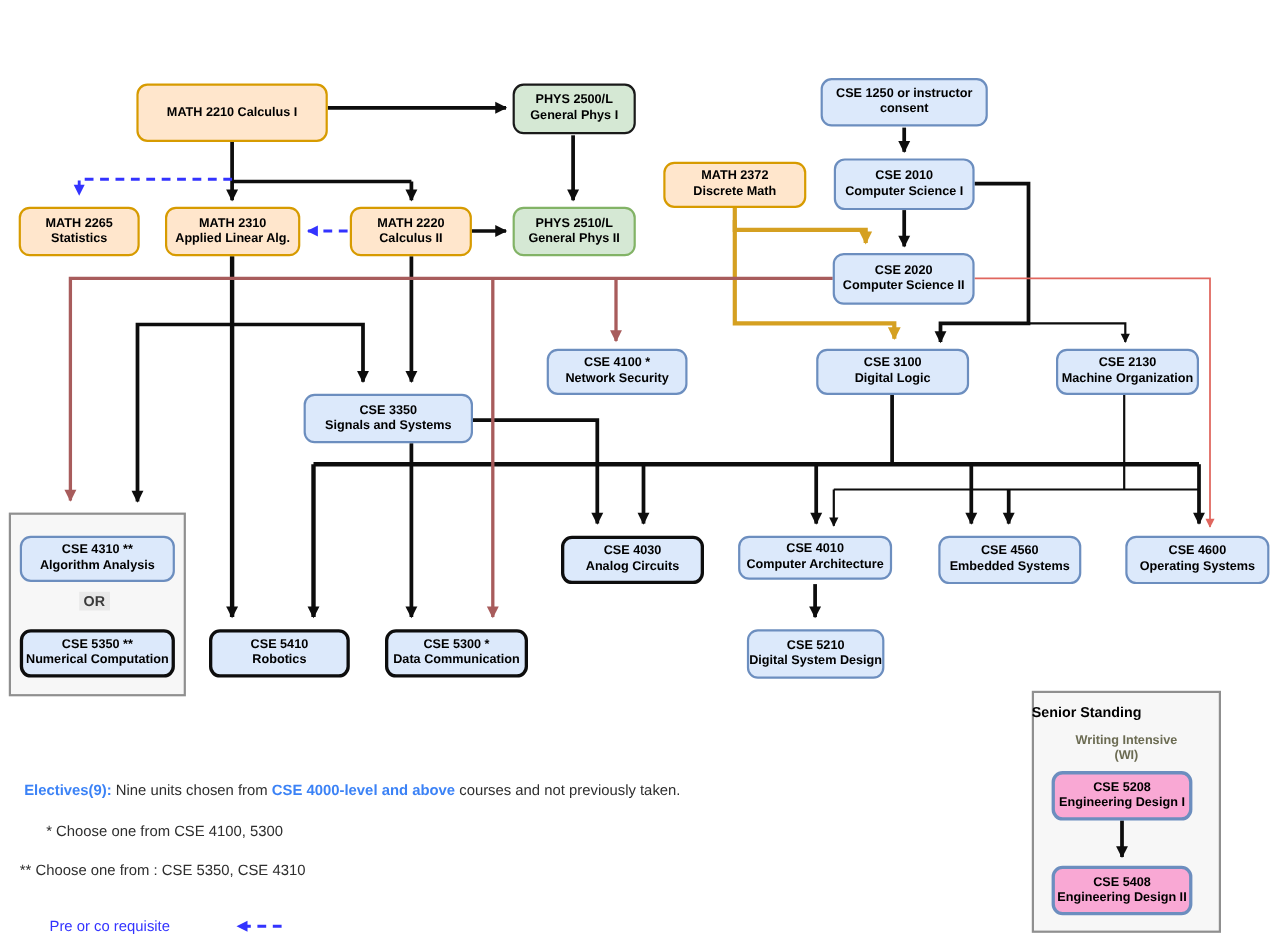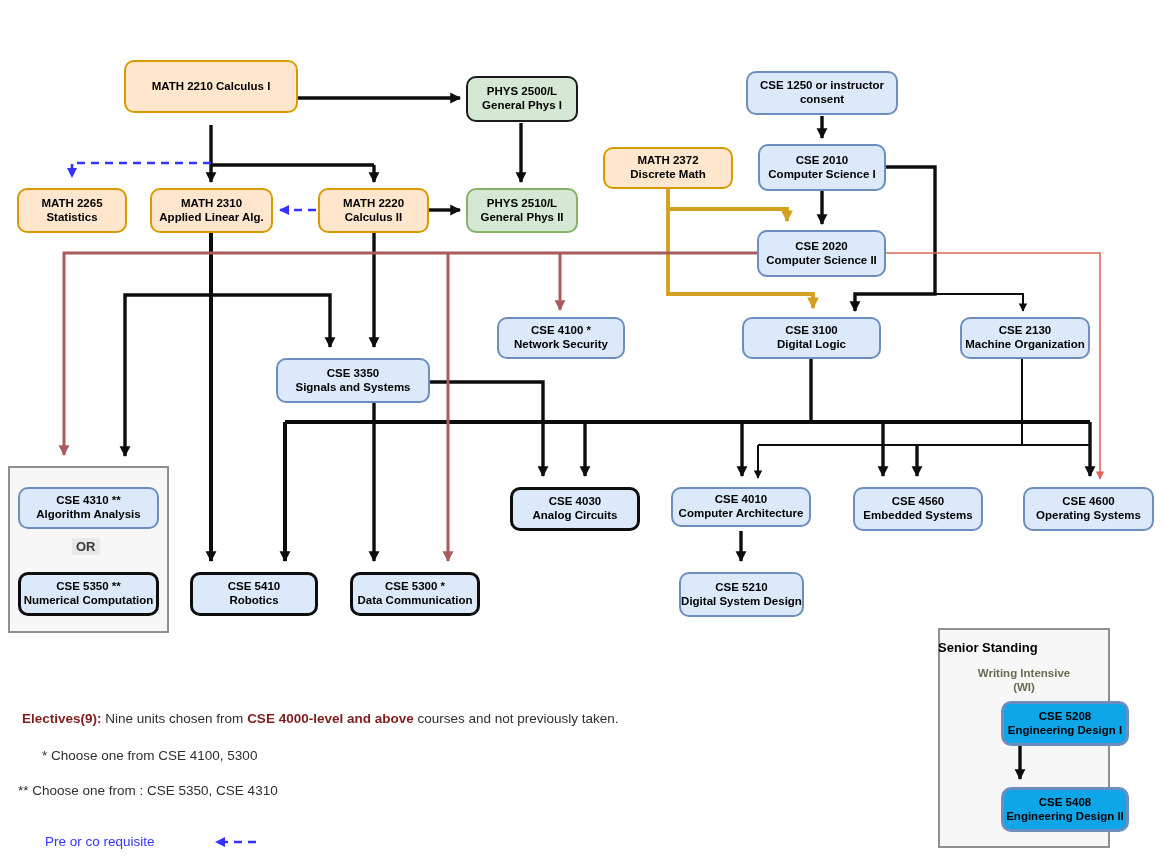--- a/index.html
+++ b/index.html
@@ -29,36 +29,36 @@
     position:absolute;box-sizing:border-box;border-radius:10px;
     display:flex;flex-direction:column;align-items:center;justify-content:center;
     text-align:center;font-size:11.5px;font-weight:bold;color:#000;line-height:1.2;
     white-space:nowrap;z-index:3;
   }
   .node.orange{background:#ffe6cc;border:2.5px solid #d79b00;}
   .node.green-dark{background:#d5e8d4;border:2.5px solid #1a1a1a;}
   .node.green{background:#d5e8d4;border:2.5px solid #82b366;}
   .node.blue{background:#dce9fb;border:2px solid #6c8ebf;}
   .node.blue-black{background:#dce9fb;border:3px solid #0d0d0d;}
-  .node.blue-strong{background:#0ea5e9;border:3px solid #6c8ebf;margin-left:45px;}
+  .node.blue-strong{background:#f9a8d4;border:3px solid #6c8ebf;}
   
   #edges{position:absolute;left:0;top:0;z-index:2;}
   .ek {stroke:var(--c-black);stroke-width:3.4;fill:none;}
   .ekx{stroke:var(--c-black);stroke-width:4;fill:none;}
   .ekt{stroke:var(--c-black);stroke-width:2;fill:none;}
   .eg {stroke:var(--c-gold);stroke-width:3.8;fill:none;}
   .er {stroke:var(--c-red);stroke-width:3;fill:none;}
   .erl{stroke:var(--c-redlight);stroke-width:1.6;fill:none;}
   .eb {stroke:var(--c-blue);stroke-width:2.6;fill:none;stroke-dasharray:8 6;}
   .mk-k{fill:var(--c-black);} .mk-g{fill:var(--c-gold);}
   .mk-r{fill:var(--c-red);}   .mk-rl{fill:var(--c-redlight);}
   .mk-b{fill:var(--c-blue);}
   
   .note{position:absolute;font-size:13.5px;color:#2e2e2e;}
-  .note b{color:#7f1d1d;}
+  .note b{color:#3b82f6;}
   #legend-label{position:absolute;left:45px;top:834px;font-size:13.5px;color:var(--c-blue);}
 </style>
 </head>
 <body>
 
 <div id="stage">
 
   <div id="header">
   </div>
 
@@ -138,21 +138,21 @@
     </g>
 
     <g>
       <path class="eb" d="M211,163 H72 V177" marker-end="url(#ab)"></path>
       <path class="eb" d="M316,210 H280" marker-end="url(#ab)"></path>
       <path class="eb" d="M256,842 H216" marker-end="url(#ab)"></path>
     </g>
   </svg>
 
   <div id="nodes">
-      <div class="node orange" style="left: 124px; top: 60px; width: 174px; height: 53px;">
+      <div class="node orange" style="left: 124px; top: 76px; width: 174px; height: 53px;">
         <span>MATH 2210 Calculus I</span>
       </div>
       <div class="node green-dark" style="left: 466px; top: 76px; width: 112px; height: 46px;">
         <span>PHYS 2500/L</span>
         <span>General Phys I</span>
       </div>
       <div class="node blue" style="left: 746px; top: 71px; width: 152px; height: 44px;">
         <span>CSE 1250 or instructor</span>
         <span>consent</span>
       </div>

